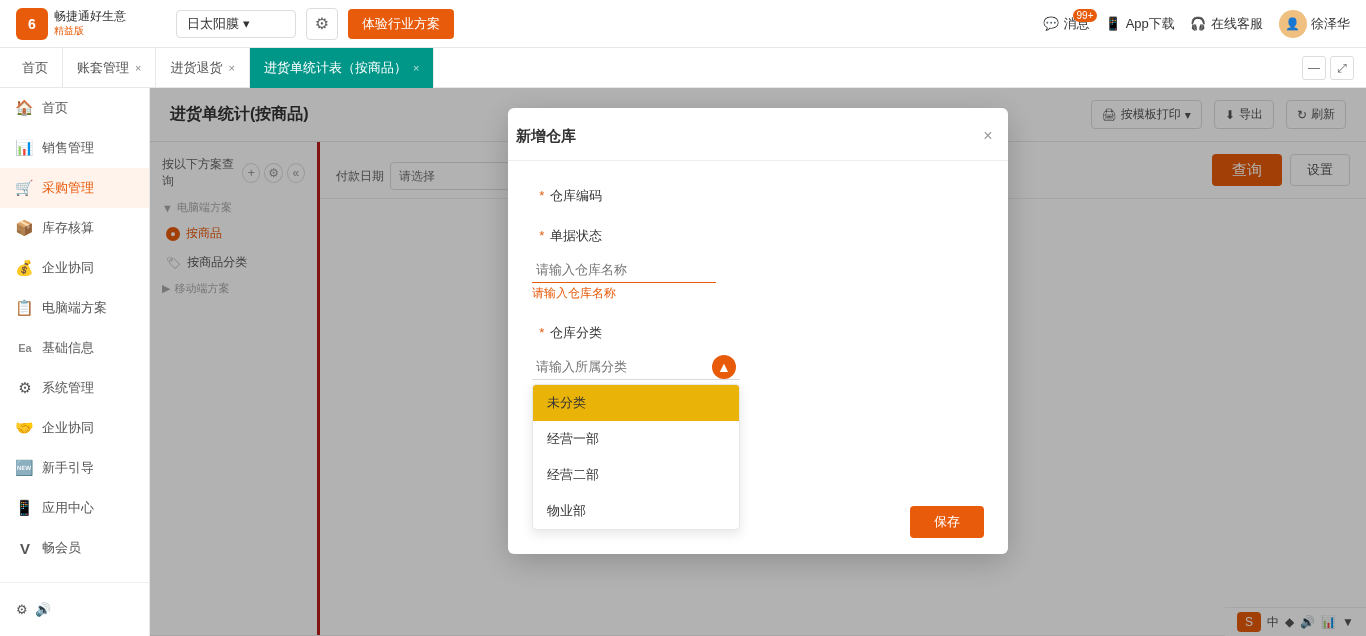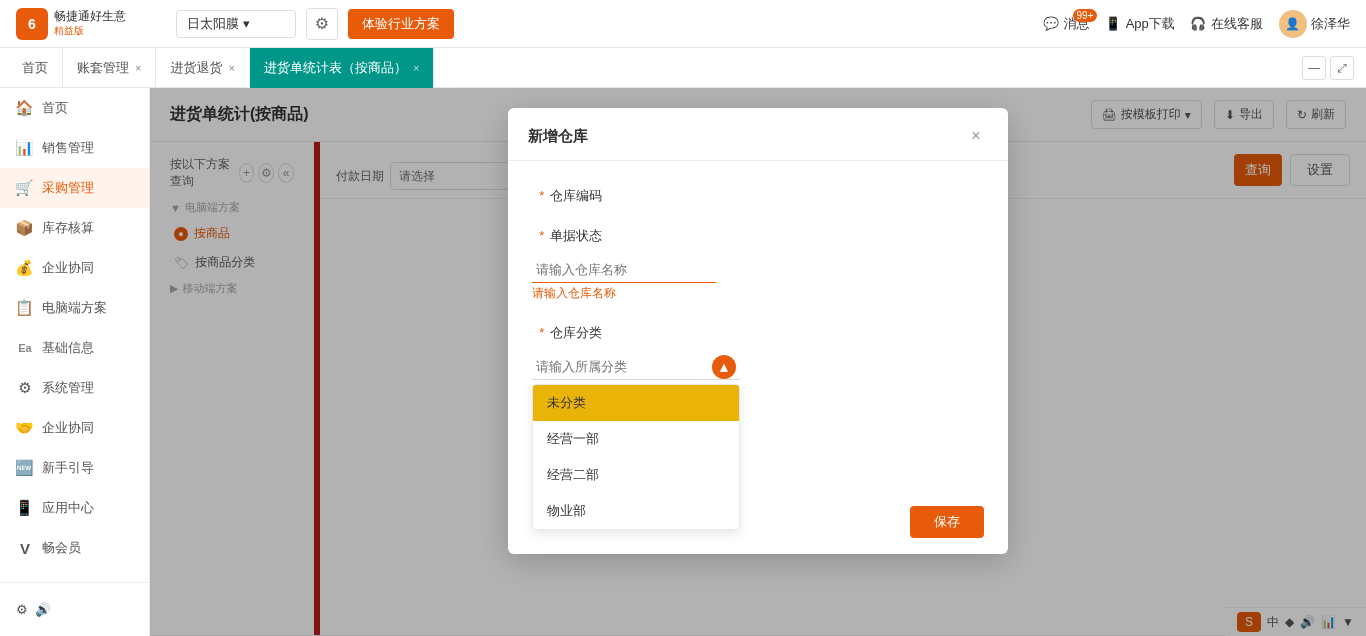--- a/index.html
+++ b/index.html
@@ -181,40 +181,40 @@
       font-size: 12px;
       cursor: pointer;
       color: #555;
       background: #fff;
     }
     .query-btn {
       background: #e85b0a;
       color: #fff;
       border: none;
       border-radius: 4px;
-      padding: 6px 11px;
-      font-size: 13px;
+      padding: 6px 20px;
+      font-size: 15px;
       cursor: pointer;
     }
     .settings-btn {
       background: #fff;
       color: #555;
       border: 1px solid #ddd;
       border-radius: 4px;
       padding: 6px 16px;
       font-size: 13px;
       cursor: pointer;
     }
 
     
     .scheme-panel {
       width: 170px;
       background: #fff;
-      border-right: 6px solid #b91c1c;
-      padding: 8px 8px;
+      border-right: 3px solid #b91c1c;
+      padding: 8px 0;
       overflow-y: auto;
     }
     .scheme-header {
       display: flex; align-items: center; gap: 4px;
       padding: 6px 12px;
       font-size: 12px; color: #666;
     }
     .scheme-btn {
       width: 20px; height: 20px;
       border: 1px solid #ddd; border-radius: 50%;
@@ -299,21 +299,21 @@
       border-radius: 6px;
       width: 500px;
       box-shadow: 0 8px 32px rgba(0,0,0,0.2);
       overflow: visible;
       position: relative;
     }
     .modal-header {
       display: flex;
       align-items: center;
       justify-content: space-between;
-      padding: 16px 20px 12px;
+      padding: 16px 8px 12px;
       border-bottom: 1px solid #eee;
     }
     .modal-title { font-size: 15px; font-weight: bold; color: #333; }
     .modal-close {
       width: 24px; height: 24px;
       display: flex; align-items: center; justify-content: center;
       cursor: pointer; color: #999; font-size: 16px;
       border-radius: 50%;
     }
     .modal-body {

